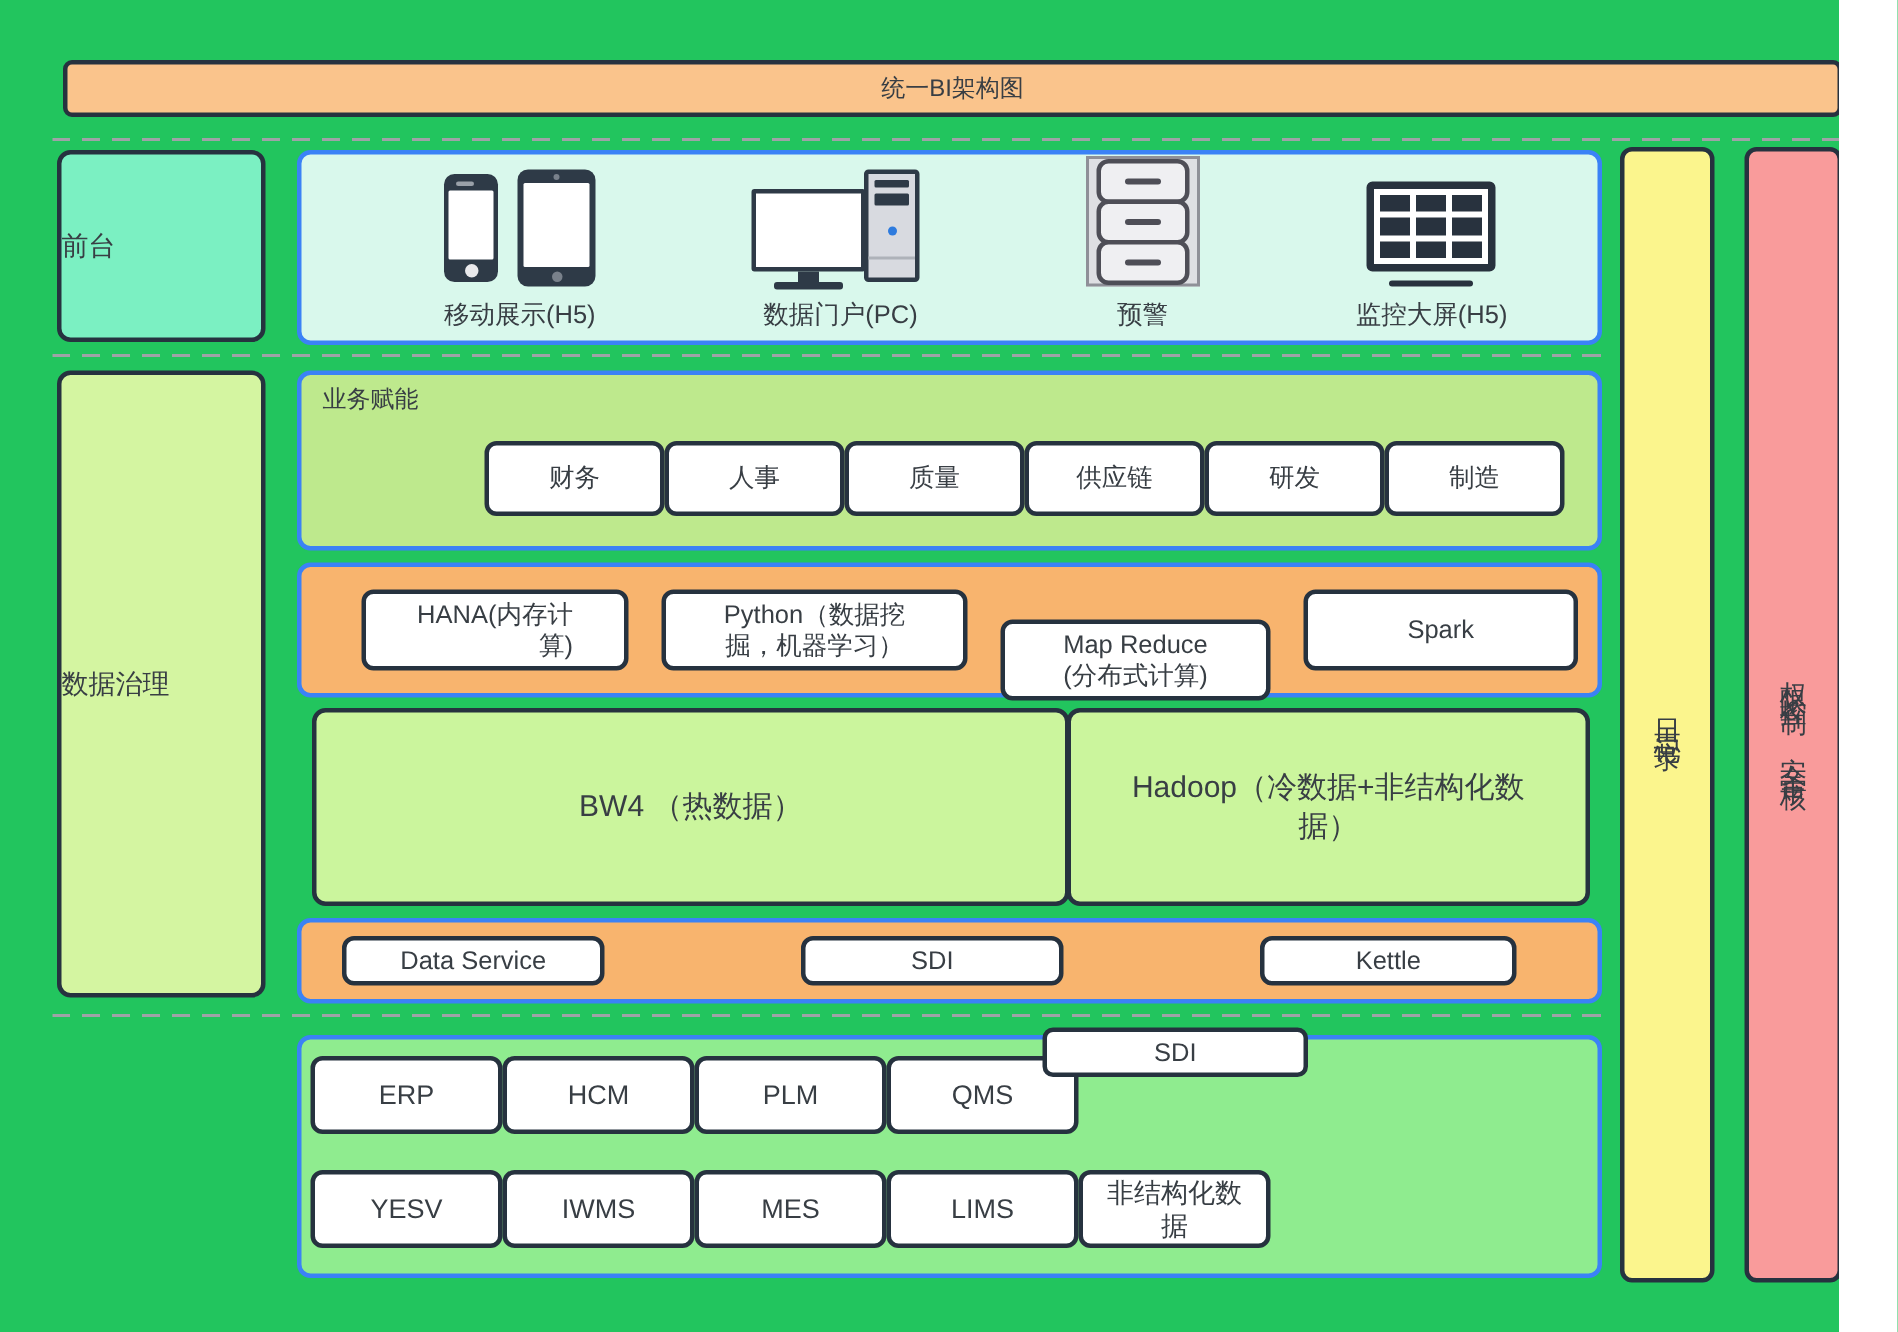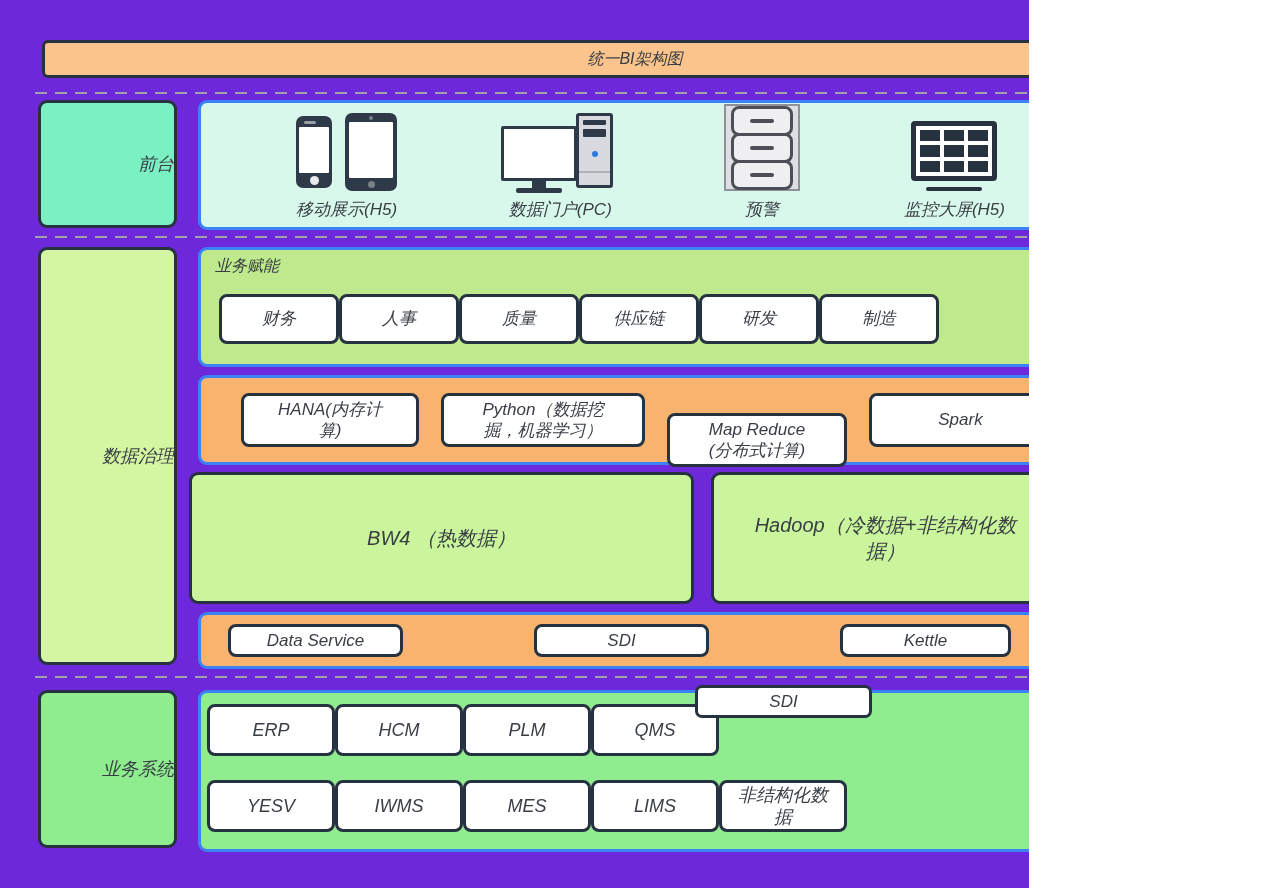--- a/index.html
+++ b/index.html
@@ -1,30 +1,30 @@
 <!DOCTYPE html>
 <html><head>
 <meta charset="utf-8">
 <style>
   * { margin:0; padding:0; box-sizing:border-box; }
   body { background:#fff; font-family:"Liberation Sans", sans-serif; color:#383E44; }
-  .canvas { position:relative; width:1029px; height:888px; background:#6d28d9; overflow:hidden;font-style:italic; }
+  .canvas { position:relative; width:1226px; height:888px; background:#22c55e; overflow:hidden; }
 
   .banner { position:absolute; left:42px; top:40px; width:1186px; height:38px;
     background:#FAC48C; border:3px solid #26323F; border-radius:6px;
     display:flex; align-items:center; justify-content:center; font-size:16px; }
 
   .dashline { position:absolute; height:2px;
     background:repeating-linear-gradient(90deg,#9FA3A7 0 12px,transparent 12px 20px); }
   .dash1 { left:35px; top:92px; width:1207px; }
   .dash2 { left:35px; top:236px; width:1035px; }
   .dash3 { left:35px; top:676px; width:1035px; }
 
   .side-label { position:absolute; border:3px solid #26323F; border-radius:9px;
-    display:flex; align-items:center; justify-content:flex-end; font-size:18px; }
+    display:flex; align-items:center; justify-content:flex-start; font-size:18px; }
   .lbl-front { left:38px; top:100px; width:139px; height:128px; background:#7BF0C2; }
   .lbl-gov   { left:38px; top:247px; width:139px; height:418px; background:#D4F5A1; }
   .lbl-biz   { left:38px; top:690px; width:139px; height:158px; background:#8FEC8F; }
 
   .panel { position:absolute; border:3px solid #3b82f6; border-radius:9px; }
 
   
   .front-row { left:198px; top:100px; width:870px; height:130px; background:#D9F8EC;
     display:flex; justify-content:space-between; padding:10px 60px 6px 95px; }
   .front-item { display:flex; flex-direction:column; align-items:center; justify-content:flex-end; }
@@ -55,35 +55,35 @@
     display:flex; align-items:center; justify-content:center; margin:-1.5px 0; }
   .drawer .bar { width:24px; height:4px; background:#4E4E57; border-radius:2px; }
   .dash-icon { width:86px; height:60px; background:#fff; border:5px solid #28323E; border-radius:4px;
     padding:4px; display:grid; grid-template-columns:repeat(3,1fr); grid-template-rows:repeat(3,1fr); gap:4px; }
   .dash-icon div { background:#28323E; }
   .dash-stand { width:56px; height:4px; background:#28323E; border-radius:2px; margin:6px auto 0; }
 
   
   .enable-panel { left:198px; top:247px; width:870px; height:120px; background:#BEE98D; }
   .enable-title { position:absolute; left:14px; top:6px; font-size:16px; }
-  .enable-row { position:absolute; left:6px; right:22px; top:44px; display:flex; justify-content:flex-start;padding-left:12px; }
+  .enable-row { position:absolute; left:22px; right:22px; top:44px; display:flex; justify-content:flex-end;padding-left:12px; }
   .wbox { background:#fff; border:3px solid #26323F; border-radius:8px;
     display:flex; align-items:center; justify-content:center; text-align:center;
     font-size:17px; line-height:1.25; white-space:pre-line; }
   .enable-row .wbox { width:120px; height:50px; }
 
   .compute-panel { left:198px; top:375px; width:870px; height:90px; background:#F8B46E;
     display:flex; align-items:center; justify-content:space-between; padding:0 13px 0 40px; }
   .compute-panel .wbox { height:54px; }
-  .cw1 { width:178px; } .cw2 { width:204px; } .cw3 { width:180px;margin-top:40px; } .cw4 { width:183px; }
+  .cw1 { width:178px;text-align:right; } .cw2 { width:204px; } .cw3 { width:180px;margin-top:40px; } .cw4 { width:183px; }
 
   .store-box { position:absolute; background:#CBF59D; border:3px solid #26323F; border-radius:9px;
     display:flex; align-items:center; justify-content:center; text-align:center;
     font-size:20px; line-height:1.3; white-space:pre-line; }
-  .store1 { left:189px; top:472px; width:505px; height:132px; }
+  .store1 { left:208px; top:472px; width:505px; height:132px; }
   .store2 { left:711px; top:472px; width:349px; height:132px; padding:0 10px; }
 
   .etl-panel { left:198px; top:612px; width:870px; height:57px; background:#F8B46E;
     display:flex; align-items:center; justify-content:space-between; padding:0 54px 0 27px; }
   .etl-panel .wbox { height:33px; border-width:3px; }
   .ew1 { width:175px; } .ew2 { width:178px; } .ew3 { width:175px; } .ew4 { width:171px; }
 
   
   .biz-panel { left:198px; top:690px; width:870px; height:162px; background:#8FEC8F; }
   .biz-row { position:absolute; left:6px; right:24px; display:flex; }
@@ -111,23 +111,20 @@
 
   <div class="dashline dash1"></div>
   <div class="dashline dash2"></div>
   <div class="dashline dash3"></div>
 
   <div class="side-label lbl-front">
     <span>前台</span>
   </div>
   <div class="side-label lbl-gov">
     <span>数据治理</span>
-  </div>
-  <div class="side-label lbl-biz">
-    <span>业务系统</span>
   </div>
 
   <div class="panel front-row">
     <div class="front-item">
       <div class="devices">
         <div class="phone">
           <div class="spk"></div>
             <div class="scr"></div>
             <div class="home"></div>
         </div>

